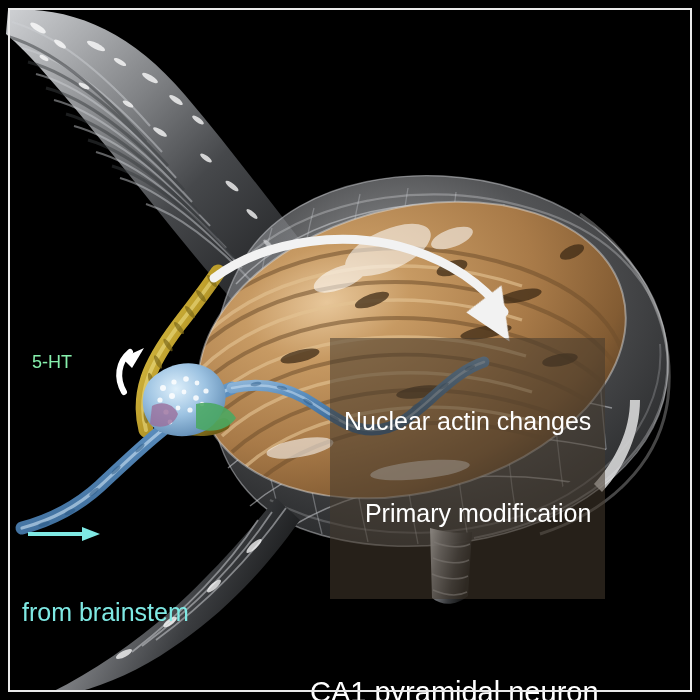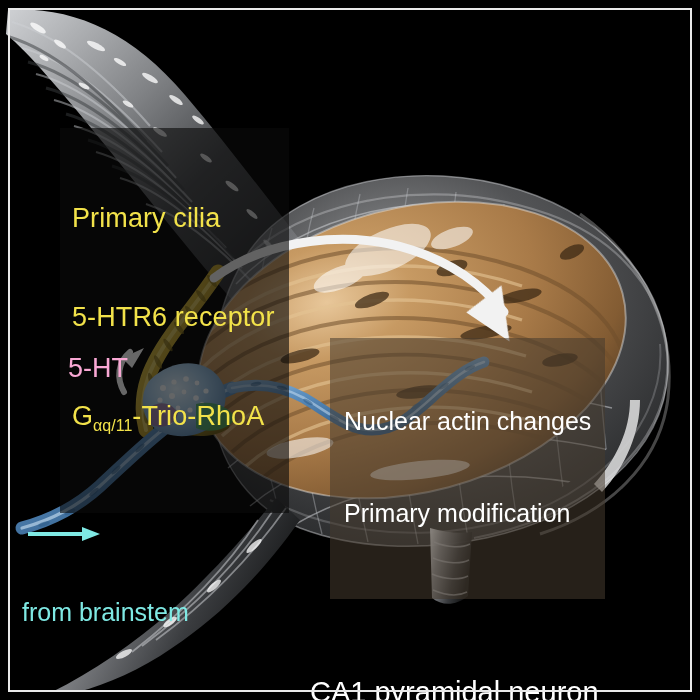--- a/index.html
+++ b/index.html
@@ -59,30 +59,29 @@
     vertical-align: sub;
     letter-spacing: 0;
   }
   #nucleus-label {
     left: 330px;
     top: 338px;
     padding: 7px 14px 10px 14px;
     background: rgba(70,58,46,0.55);
     color: #ffffff;
     font-size: 25px;
-    text-align: left;
+    text-align: right;
   }
   #nucleus-label div { display: block; }
   #ht-label {
     left: 32px;
     top: 352px;
-    color: #f9a8d4;
-    font-size: 27px;
+    color: #86efac;
+    font-size: 18px;
     font-weight: 400;
-    margin-left: 36px;
   }
   #axon-label {
     left: 22px;
     top: 540px;
     color: #7fe9e4;
     font-size: 25px;
     line-height: 1.15;
   }
   #axon-label div { display: block; }
   #neuron-caption {
@@ -401,25 +400,20 @@
       <path d="M 124 392 C 116 378, 118 362, 130 352" fill="none" stroke="#ffffff" stroke-width="6" stroke-linecap="round"></path>
       <path d="M 122 358 L 144 348 L 132 368 Z" fill="#ffffff"></path>
     </g>
 
     <g>
       <line x1="28" y1="534" x2="84" y2="534" stroke="#7fe9e4" stroke-width="4"></line>
       <path d="M 82 527 L 100 534 L 82 541 Z" fill="#7fe9e4"></path>
     </g>
   </svg>
 
-  <div class="label-block" id="cilia-label">
-    <div>Primary cilia</div>
-    <div>5-HTR6 receptor</div>
-    <div><span>G</span><span class="sub">αq/11</span><span>-Trio-RhoA</span></div>
-  </div>
 
   <div class="label-block" id="nucleus-label">
     <div>Nuclear actin changes</div>
     <div>Primary modification</div>
   </div>
 
   <div class="label-block" id="ht-label">5-HT</div>
 
   <div class="label-block" id="axon-label">
     <div>from brainstem</div>

